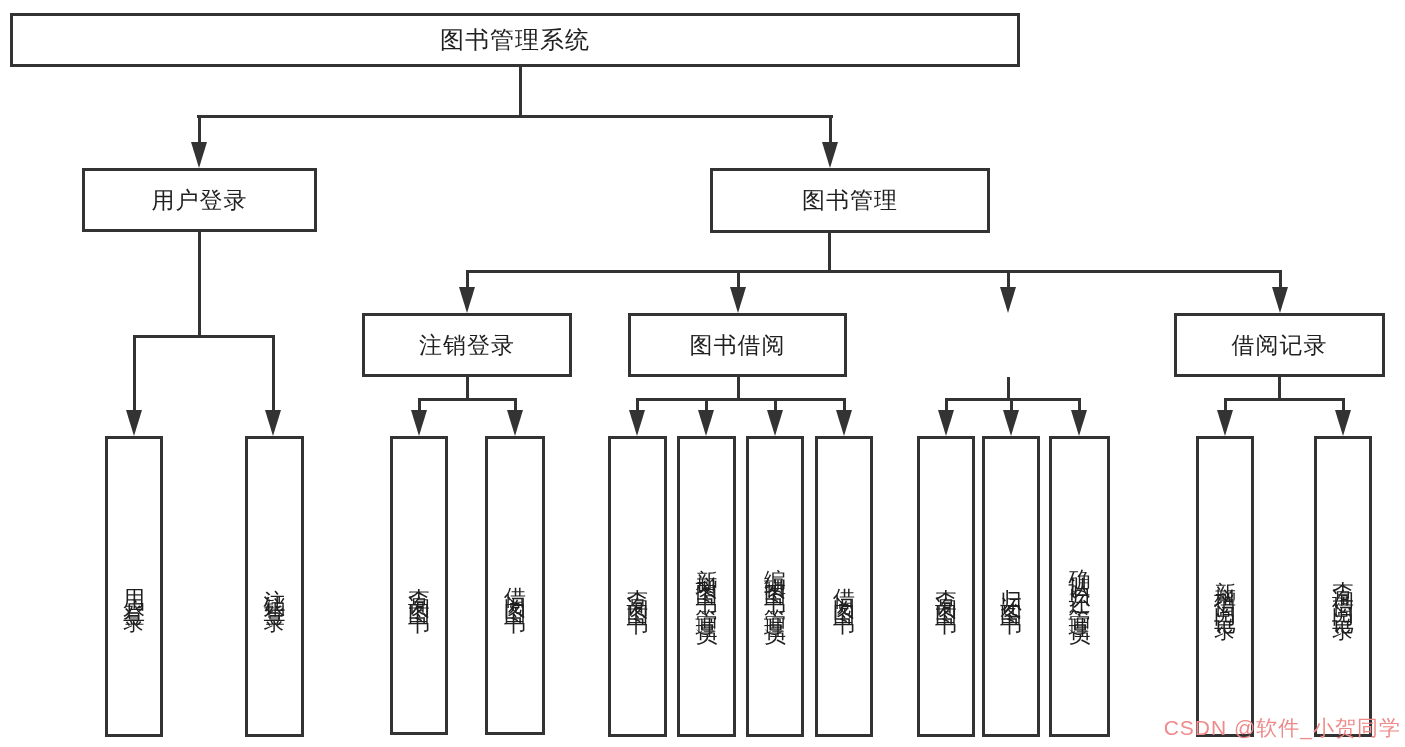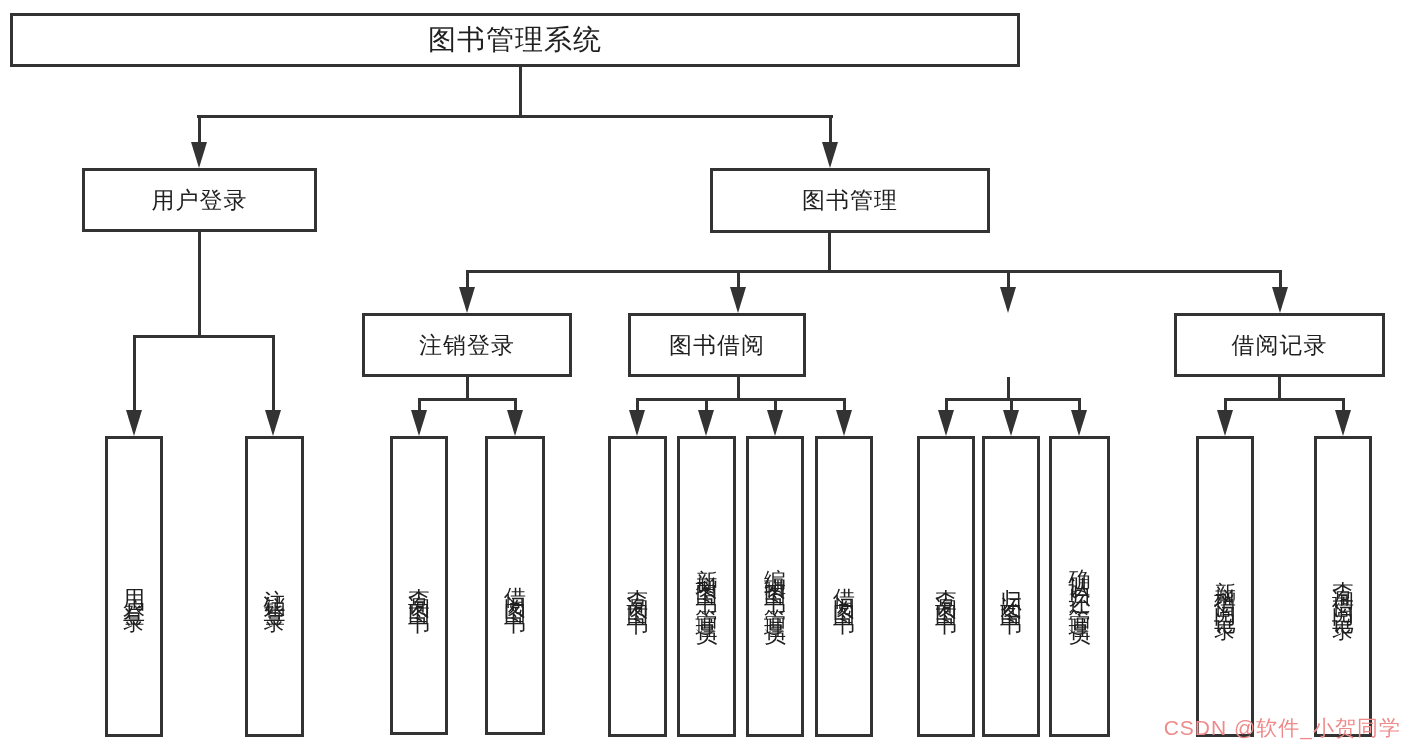--- a/index.html
+++ b/index.html
@@ -6,21 +6,21 @@
   .stage{
     position:relative;width:1405px;height:747px;background:#ffffff;
     font-family:"Liberation Sans","DejaVu Sans",sans-serif;
     color:#1f1f1f;overflow:hidden;
   }
   .box{
     position:absolute;box-sizing:border-box;border:3px solid #333333;background:#ffffff;
     display:flex;align-items:center;justify-content:center;
   }
   .hlabel{font-size:23px;letter-spacing:1px;white-space:nowrap;}
-  .root .hlabel{font-size:28px;}
+  .root .hlabel{font-size:24px;}
   .vlabel{
     writing-mode:vertical-rl;text-orientation:mixed;
     font-size:22px;letter-spacing:8px;line-height:1;white-space:nowrap;
   }
   .line{position:absolute;background:#333333;}
   .arrow{
     position:absolute;width:0;height:0;
     border-left:8px solid transparent;border-right:8px solid transparent;
     border-top:26px solid #333333;
   }
@@ -66,21 +66,21 @@
   <div class="line" style="left:737px;top:270px;width:3px;height:19px;"></div>
   <div class="arrow" style="left:730px;top:287px;"></div>
   <div class="line" style="left:1007px;top:270px;width:3px;height:19px;"></div>
   <div class="arrow" style="left:1000px;top:287px;"></div>
   <div class="line" style="left:1279px;top:270px;width:3px;height:19px;"></div>
   <div class="arrow" style="left:1272px;top:287px;"></div>
 
   <div class="box" style="left:362px;top:313px;width:210px;height:64px;">
     <span class="hlabel">注销登录</span>
   </div>
-  <div class="box" style="left:628px;top:313px;width:178px;height:64px;">
+  <div class="box" style="left:628px;top:313px;width:219px;height:64px;">
     <span class="hlabel">图书借阅</span>
   </div>
   <div class="box" style="left:1174px;top:313px;width:211px;height:64px;">
     <span class="hlabel">借阅记录</span>
   </div>
 
   <div class="line" style="left:466px;top:377px;width:3px;height:24px;"></div>
   <div class="line" style="left:418px;top:398px;width:99px;height:3px;"></div>
   <div class="line" style="left:418px;top:398px;width:3px;height:14px;"></div>
   <div class="arrow" style="left:411px;top:410px;"></div>

